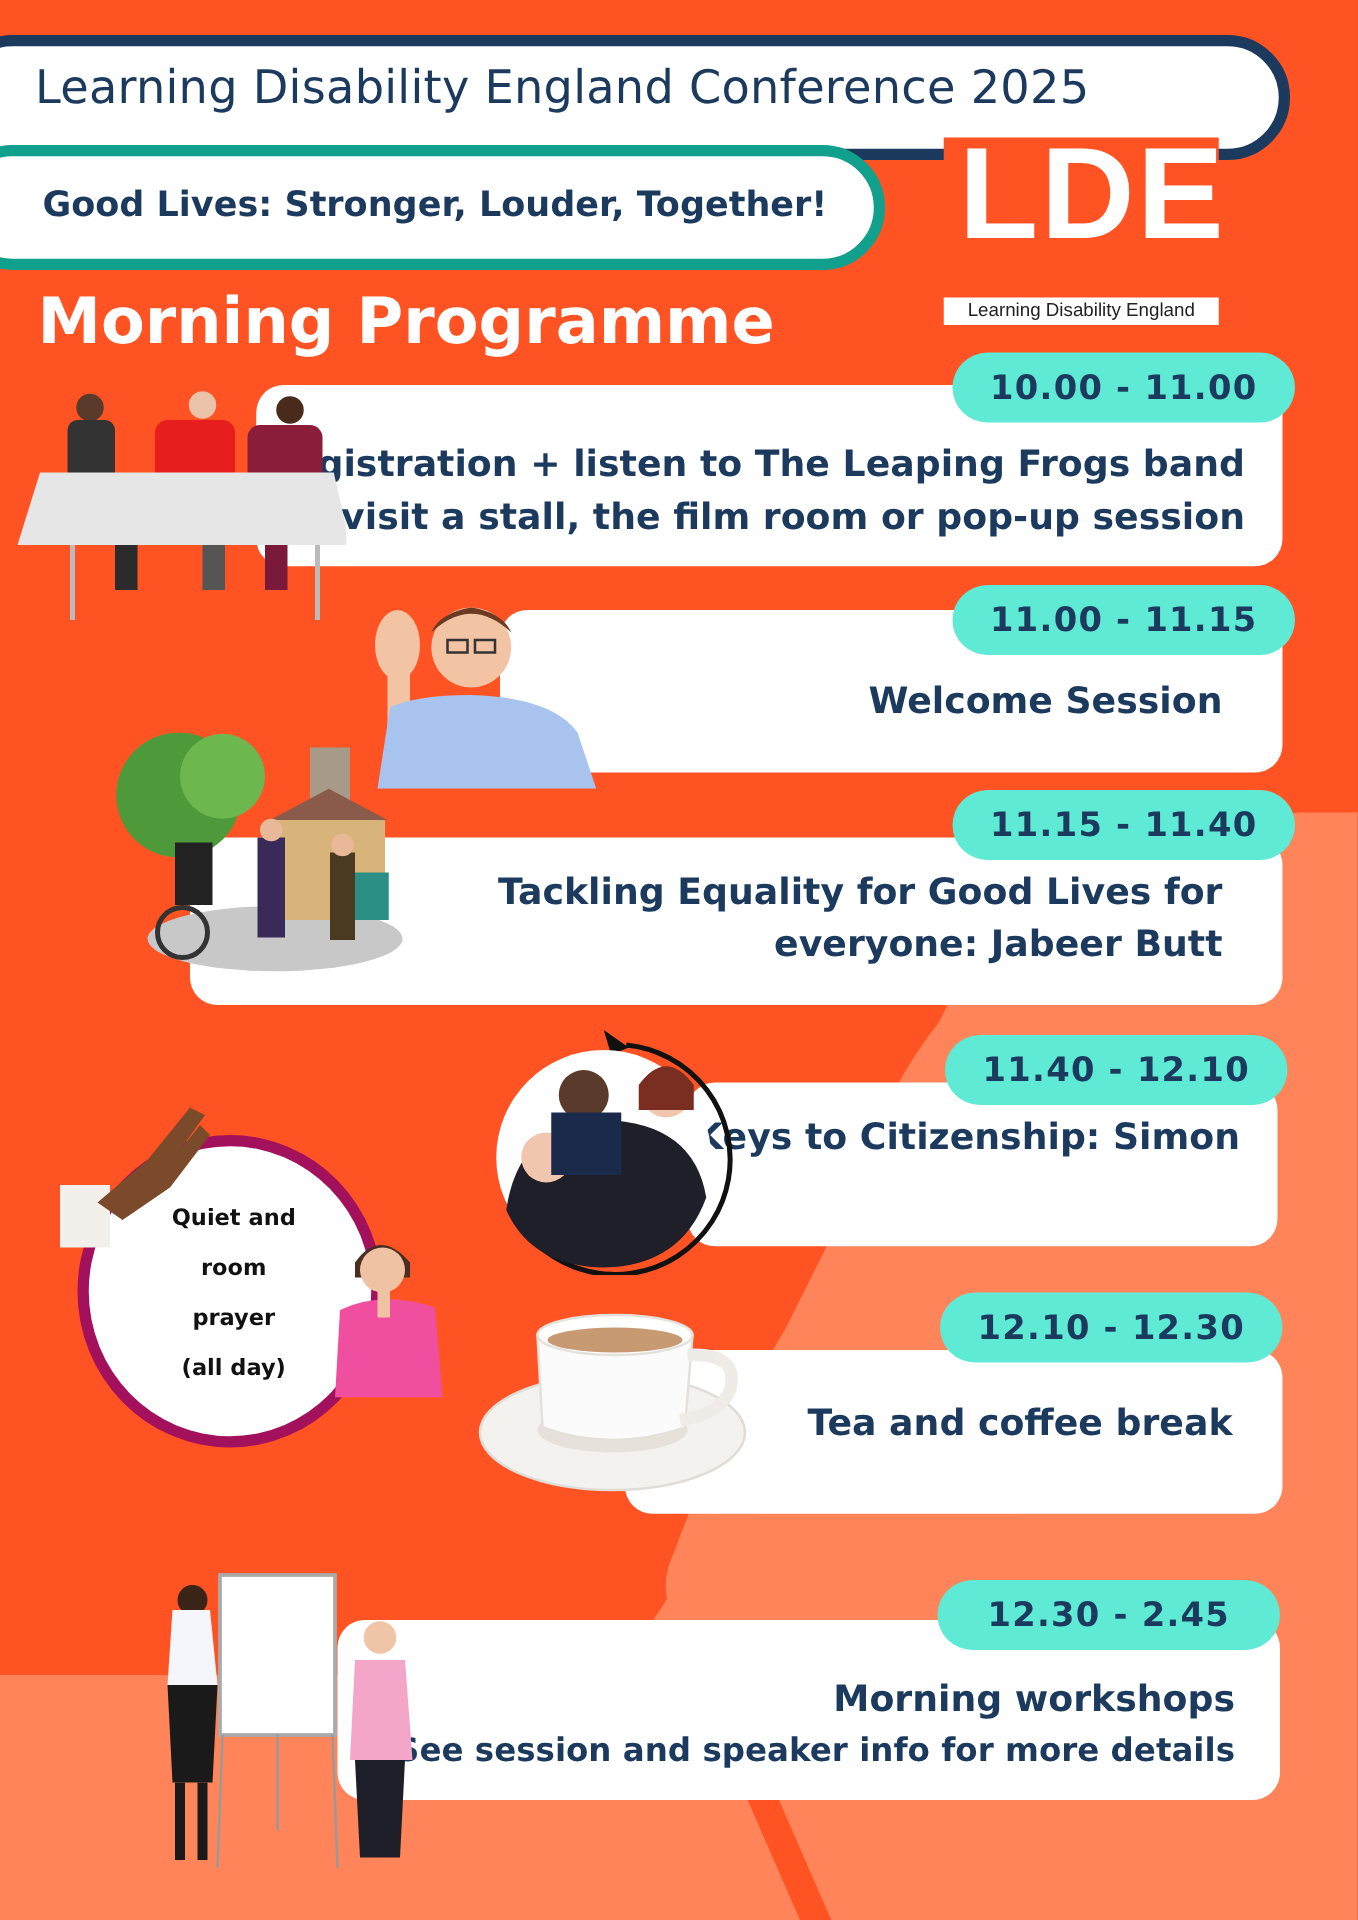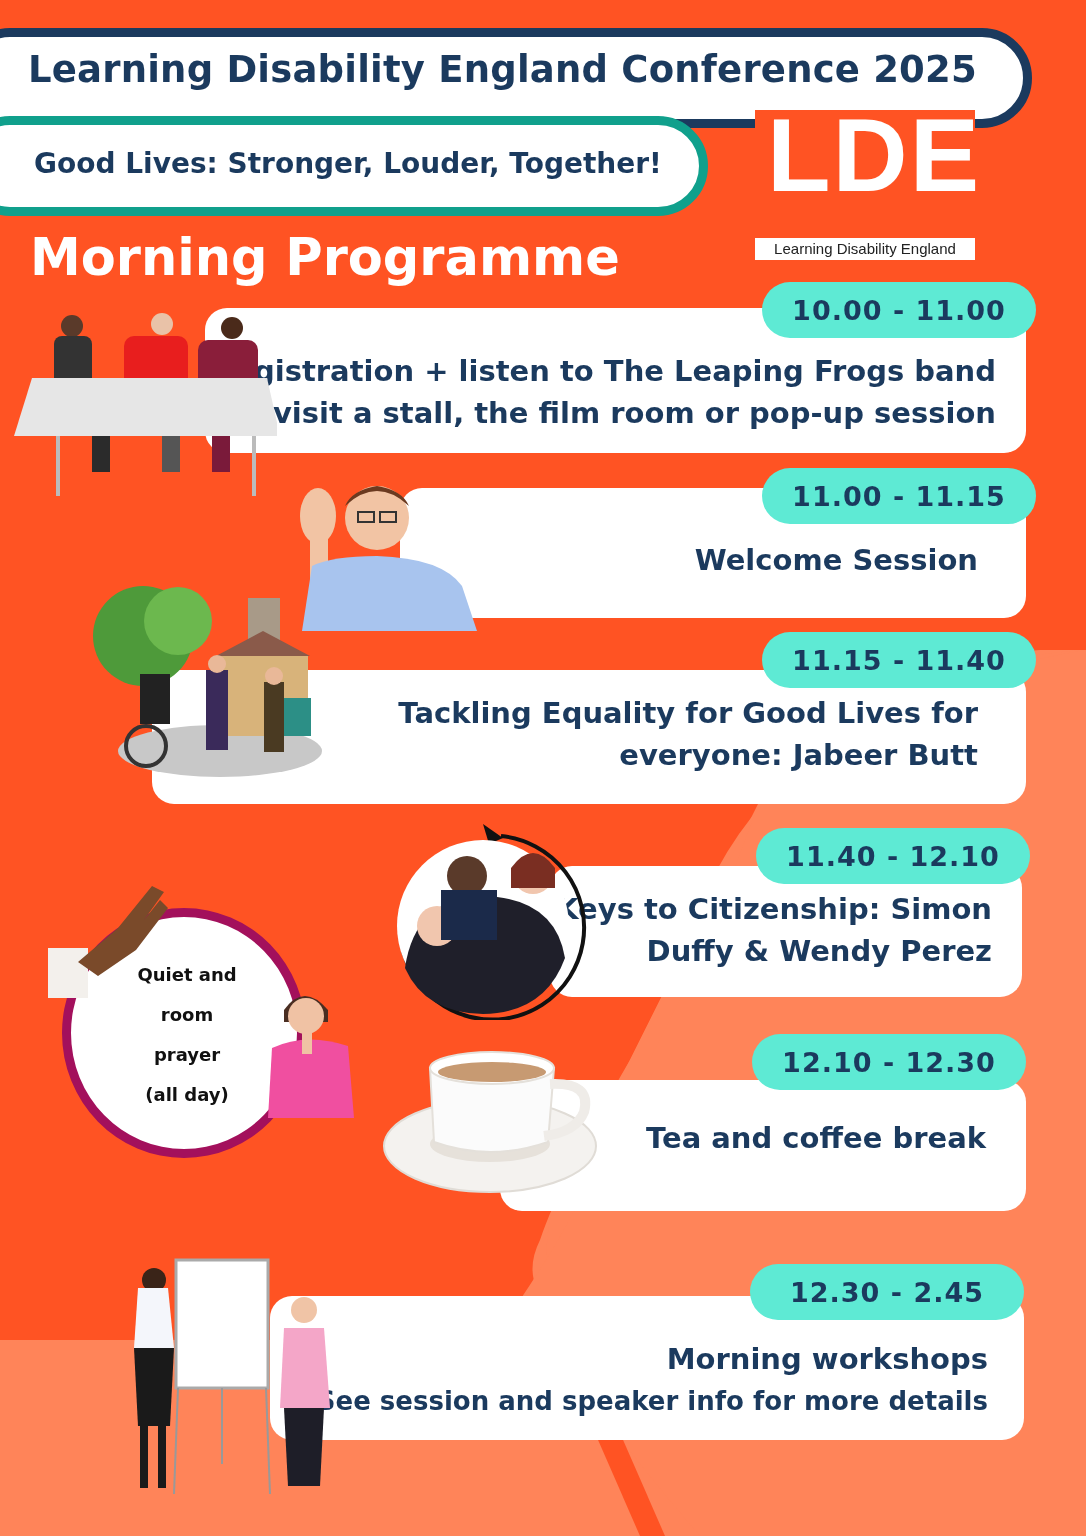--- a/index.html
+++ b/index.html
@@ -14,21 +14,21 @@
   .bg-light-right {
     position: absolute; left: 0; top: 0; width: 1086px; height: 1536px;
   }
 
   .title-pill {
     position: absolute; left: -40px; top: 28px; width: 1072px; height: 100px;
     background: #fff; border: 9px solid #1b3a5e; border-radius: 50px;
   }
   .title-text {
     position: absolute; left: 28px; top: 48px;
-    font-size: 37px; font-weight: bold; color: #1b3a5e; letter-spacing: 0.2px;
+    font-size: 37px; font-weight: normal; color: #1b3a5e; letter-spacing: 0.2px;
     white-space: nowrap;
   }
   .subtitle-pill {
     position: absolute; left: -40px; top: 116px; width: 748px; height: 100px;
     background: #fff; border: 9px solid #10a08c; border-radius: 50px;
   }
   .subtitle-text {
     position: absolute; left: 34px; top: 147px;
     font-size: 28px; font-weight: bold; color: #1b3a5e; white-space: nowrap;
   }
@@ -160,21 +160,20 @@
   <rect x="118" y="84" width="22" height="80" fill="#3a2a5a"></rect>
   <circle cx="129" cy="78" r="9" fill="#e9b898"></circle>
   <rect x="176" y="96" width="20" height="70" fill="#4a3a22"></rect>
   <circle cx="186" cy="90" r="9" fill="#e9b898"></circle>
 </svg>
 
 <div class="card" style="left:550px;top:866px;width:472px;height:131px;"></div>
 <div class="time-pill" style="left:756px;top:828px;width:274px;">11.40 - 12.10</div>
 <div class="card-text" style="right:94px;top:888px;">
   <div>Keys to Citizenship: Simon</div>
-  <div>Duffy &amp; Wendy Perez</div>
 </div>
 <svg class="illus" style="left:375px;top:808px;" width="215" height="212" viewBox="0 0 215 212">
   <path d="M30 90 A92 92 0 1 0 126 28" fill="none" stroke="#111" stroke-width="4"></path>
   <path d="M108 16 L128 30 L114 36 Z" fill="#111"></path>
   <circle cx="108" cy="118" r="86" fill="#fff"></circle>
   <path d="M30 160 Q40 90 108 88 Q180 90 190 150 Q170 205 108 206 Q50 205 30 160Z" fill="#1f1f2a"></path>
   <circle cx="92" cy="68" r="20" fill="#5a3a2a"></circle>
   <circle cx="158" cy="66" r="20" fill="#f1c6ae"></circle>
   <path d="M136 60 Q158 30 180 60 L180 80 L136 80Z" fill="#7a2e22"></path>
   <circle cx="62" cy="118" r="20" fill="#f1c6ae"></circle>

